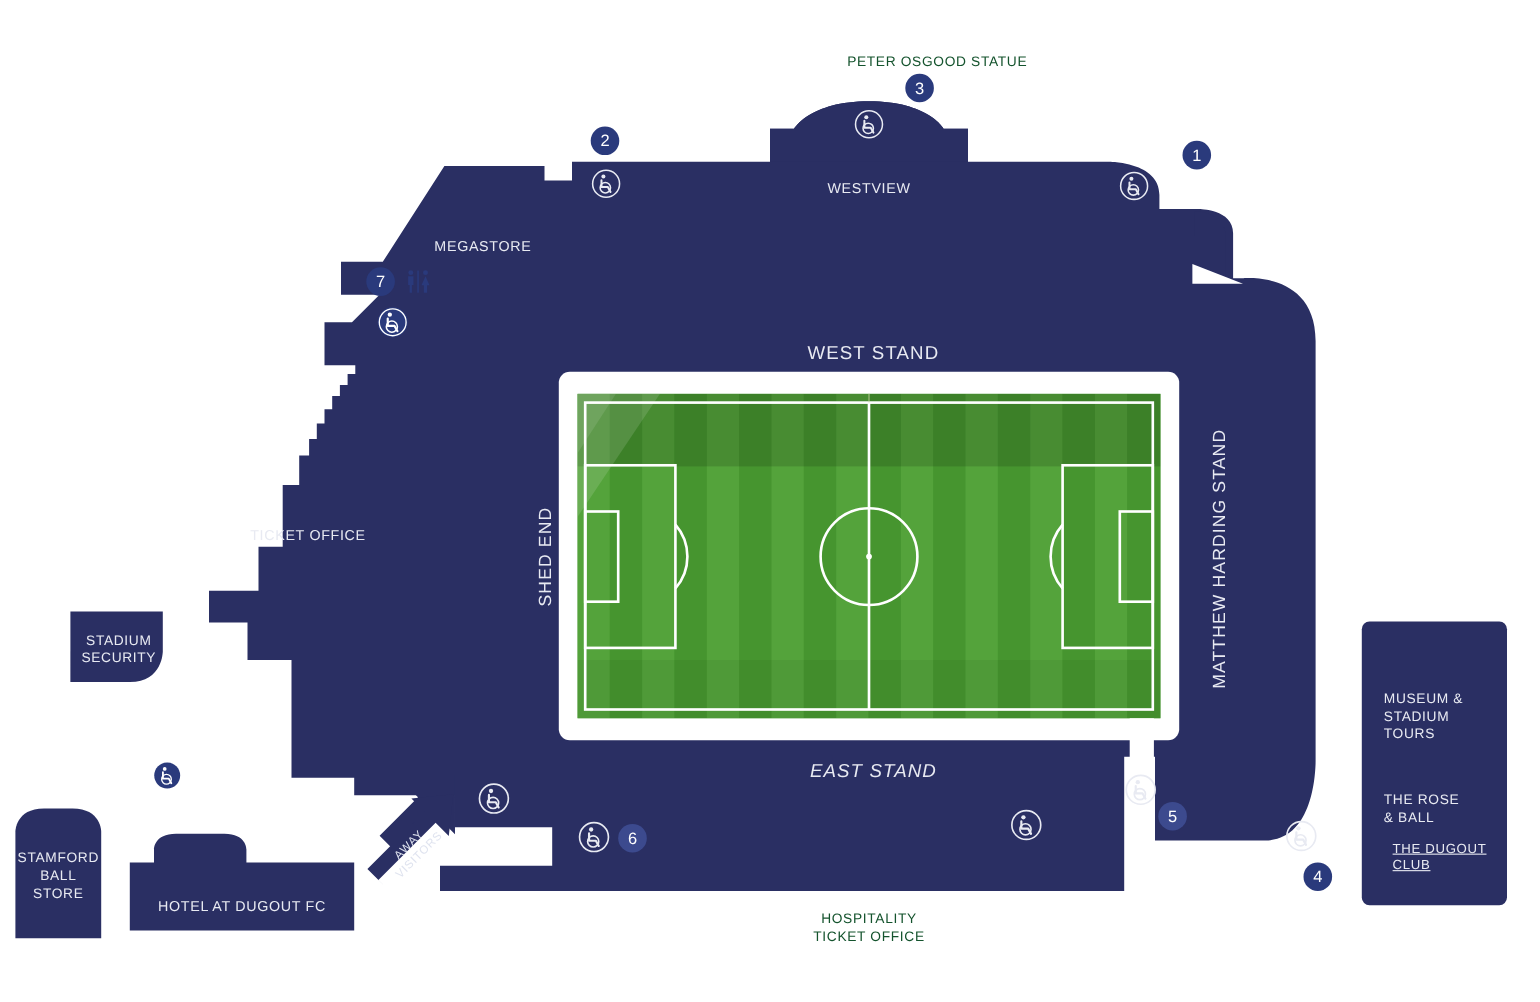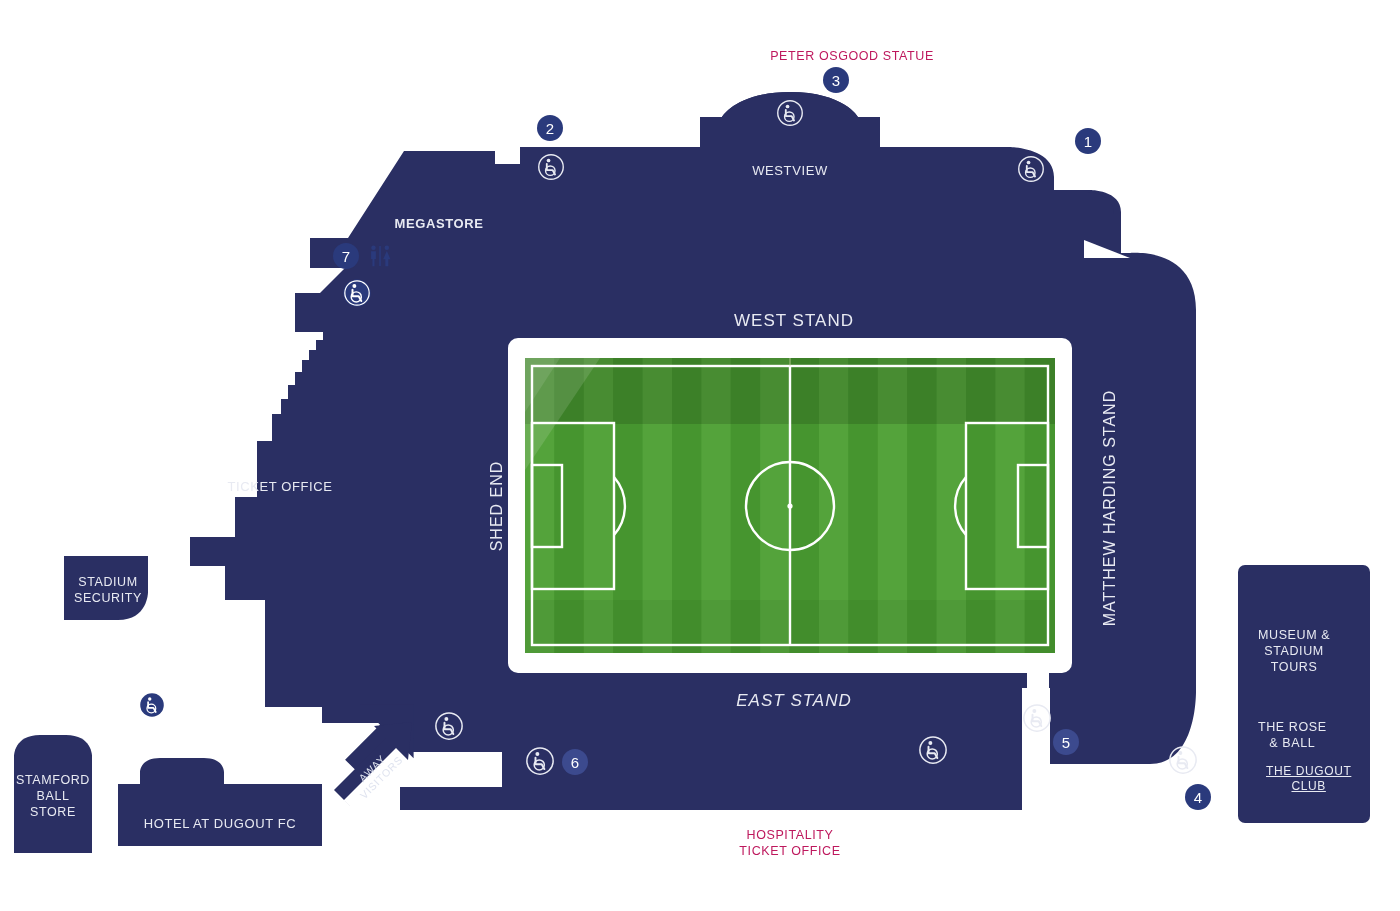--- a/index.html
+++ b/index.html
@@ -28,23 +28,23 @@
   }
   .lbl {
     position: absolute;
     color: #e8eaf2;
     font-family: "Liberation Sans", sans-serif;
     letter-spacing: 0.6px;
     white-space: pre-line;
     line-height: 1.28;
     pointer-events: none;
   }
-  .lbl.dark { color: #be185d; }
+  .lbl.dark { color: #14532d; }
   .lbl.c { text-align: center; transform: translateX(-50%); }
-  .lbl.l { text-align: center; }
+  .lbl.l { text-align: left; }
   .lbl.vert-l {
     transform-origin: 0 0;
     transform: rotate(-90deg) translateX(-50%);
     text-align: center;
     white-space: nowrap;
   }
   .lbl.vert-r {
     transform-origin: 0 0;
     transform: rotate(-90deg) translateX(-50%);
     text-align: center;
@@ -271,21 +271,21 @@
         L 396,748
         L 344,800
         Z"></path>
     </g>
   </svg>
 
   <div class="lbl c dark" style="left:852px; top:48px; font-size:12.5px;">PETER OSGOOD STATUE</div>
 
   <div class="lbl c" style="left:790px; top:163px; font-size:13px;">WESTVIEW</div>
 
-  <div class="lbl c" style="left:439px; top:216px; font-size:13px;font-weight:bold;">MEGASTORE</div>
+  <div class="lbl c" style="left:439px; top:216px; font-size:13px;">MEGASTORE</div>
 
   <div class="lbl c" style="left:280px; top:479px; font-size:13px;">TICKET OFFICE</div>
 
   <div class="lbl c" style="left:108px; top:574px; font-size:12.5px;">STADIUM
 SECURITY</div>
 
 
   <div class="lbl c" style="left:53px; top:772px; font-size:12.5px;">STAMFORD
 BALL
 STORE</div>

